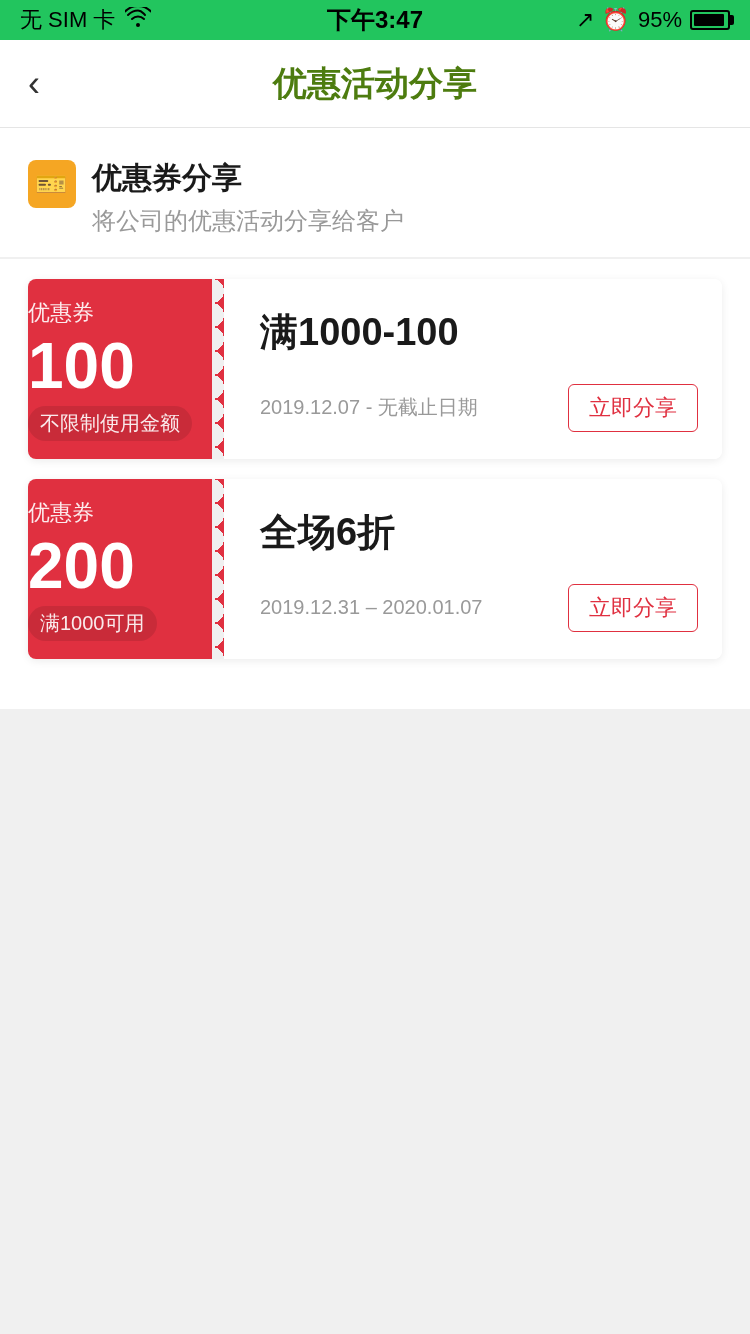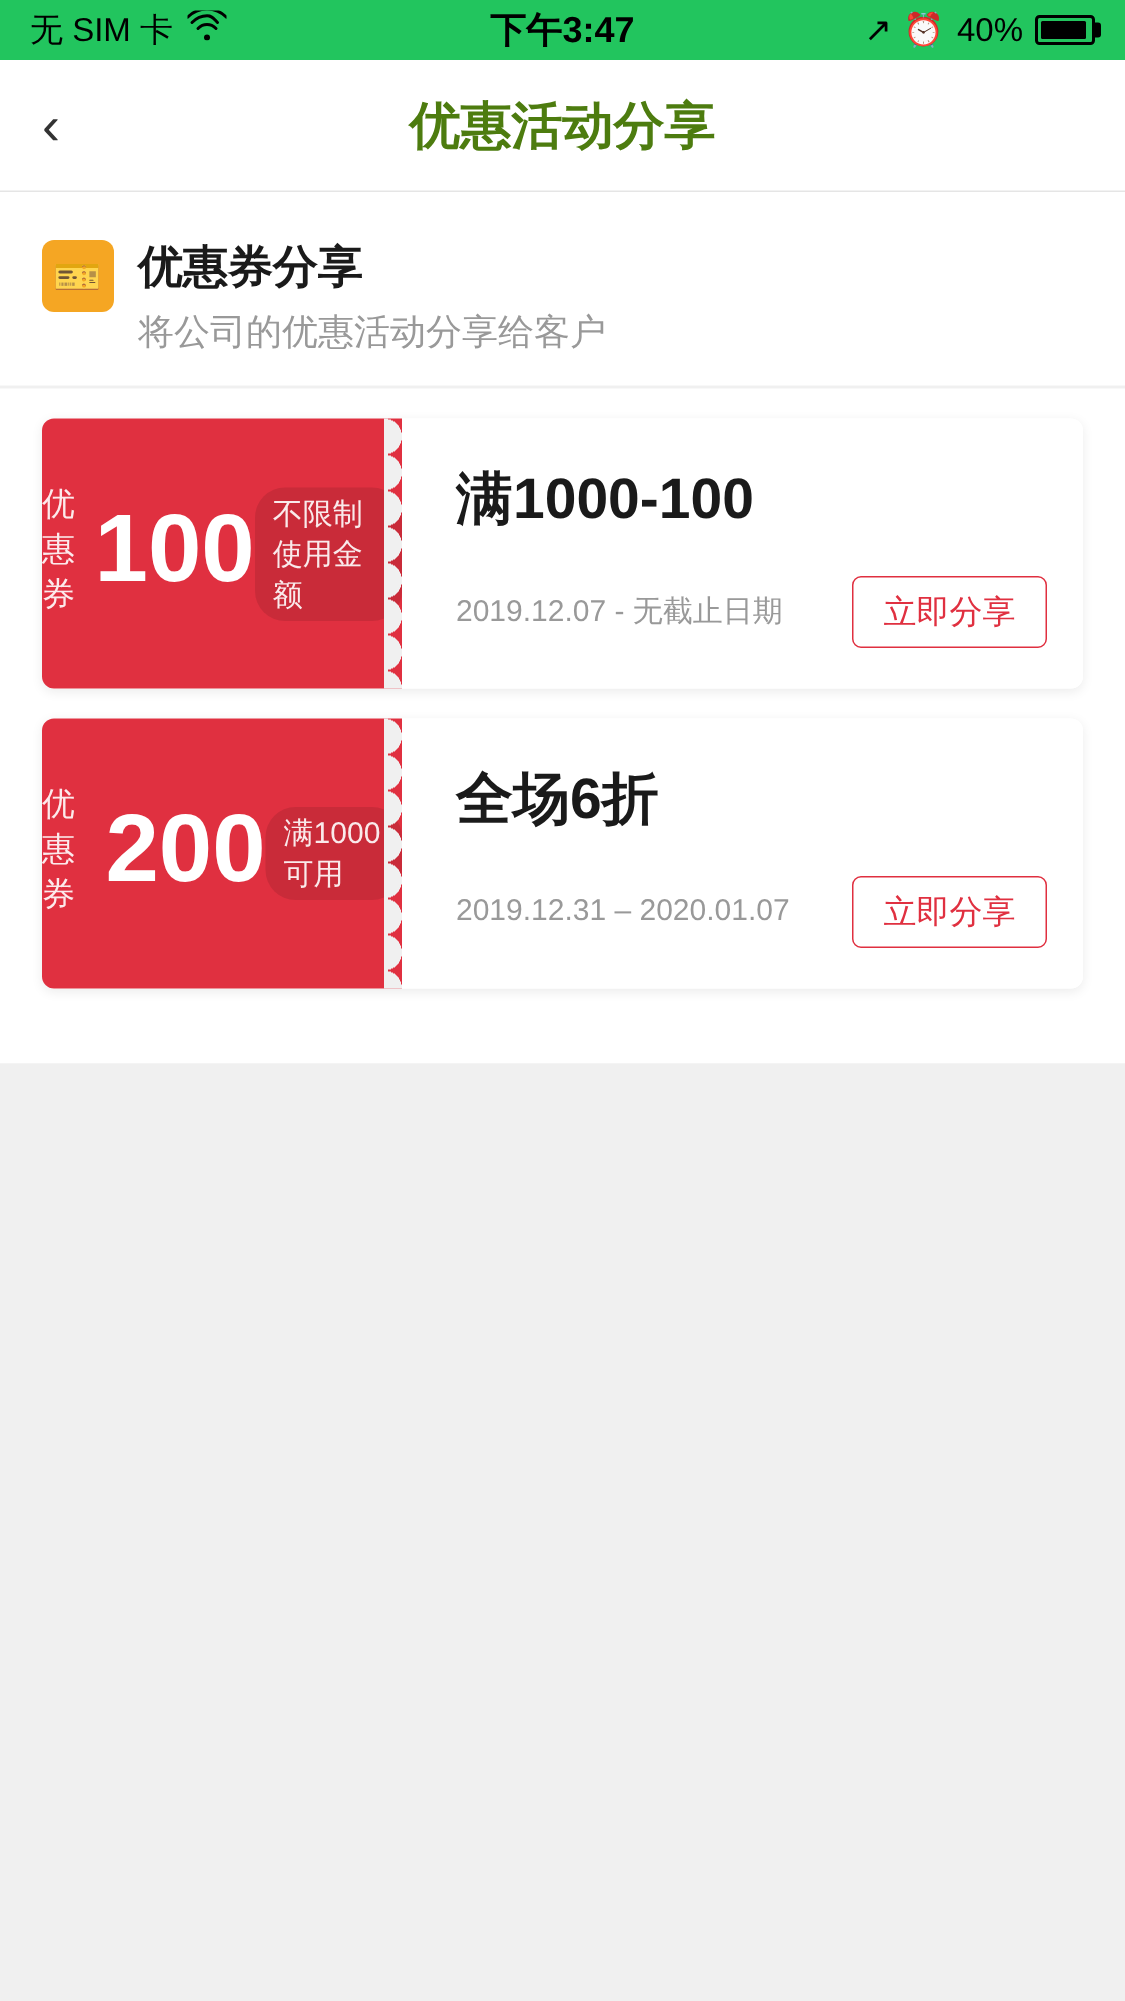--- a/index.html
+++ b/index.html
@@ -153,26 +153,26 @@
       height: 180px;
       border-radius: 8px;
       overflow: visible;
       margin-bottom: 20px;
       box-shadow: 0 2px 8px rgba(0,0,0,0.08);
       position: relative;
     }
 
     
     .coupon-left {
-      width: 240px;
+      width: 196px;
       background: #e03040;
       border-radius: 8px 0 0 8px;
       display: flex;
-      flex-direction: row;
-      align-items: center;
+      flex-direction: column;
+      align-items: flex-start;
       justify-content: center;
       color: #fff;
       position: relative;
       flex-shrink: 0;
     }
 
     
     .coupon-left::after {
       content: '';
       position: absolute;
@@ -277,21 +277,21 @@
         <path d="M7 12c1.6-1.6 3.8-2.6 6-2.6s4.4 1 6 2.6" stroke="#000" stroke-width="2" fill="none" stroke-linecap="round"></path>
         <path d="M3 8c2.8-2.8 6.6-4.5 10-4.5S17.2 5.2 20 8" stroke="#000" stroke-width="2" fill="none" stroke-linecap="round"></path>
         <path d="M0 4.5C3.6 0.9 8.1 -1 13 -1s9.4 1.9 13 5.5" stroke="#000" stroke-width="2" fill="none" stroke-linecap="round"></path>
       </svg>
     </span>
   </div>
   <div class="status-center">下午3:47</div>
   <div class="status-right">
     <span>↗</span>
     <span>⏰</span>
-    <span>40%</span>
+    <span>95%</span>
     <span class="battery-icon">
       <span class="battery-fill"></span>
     </span>
   </div>
 </div>
 
 <div class="nav-bar">
   <span class="nav-back">‹</span>
   <span class="nav-title">优惠活动分享</span>
 </div>

